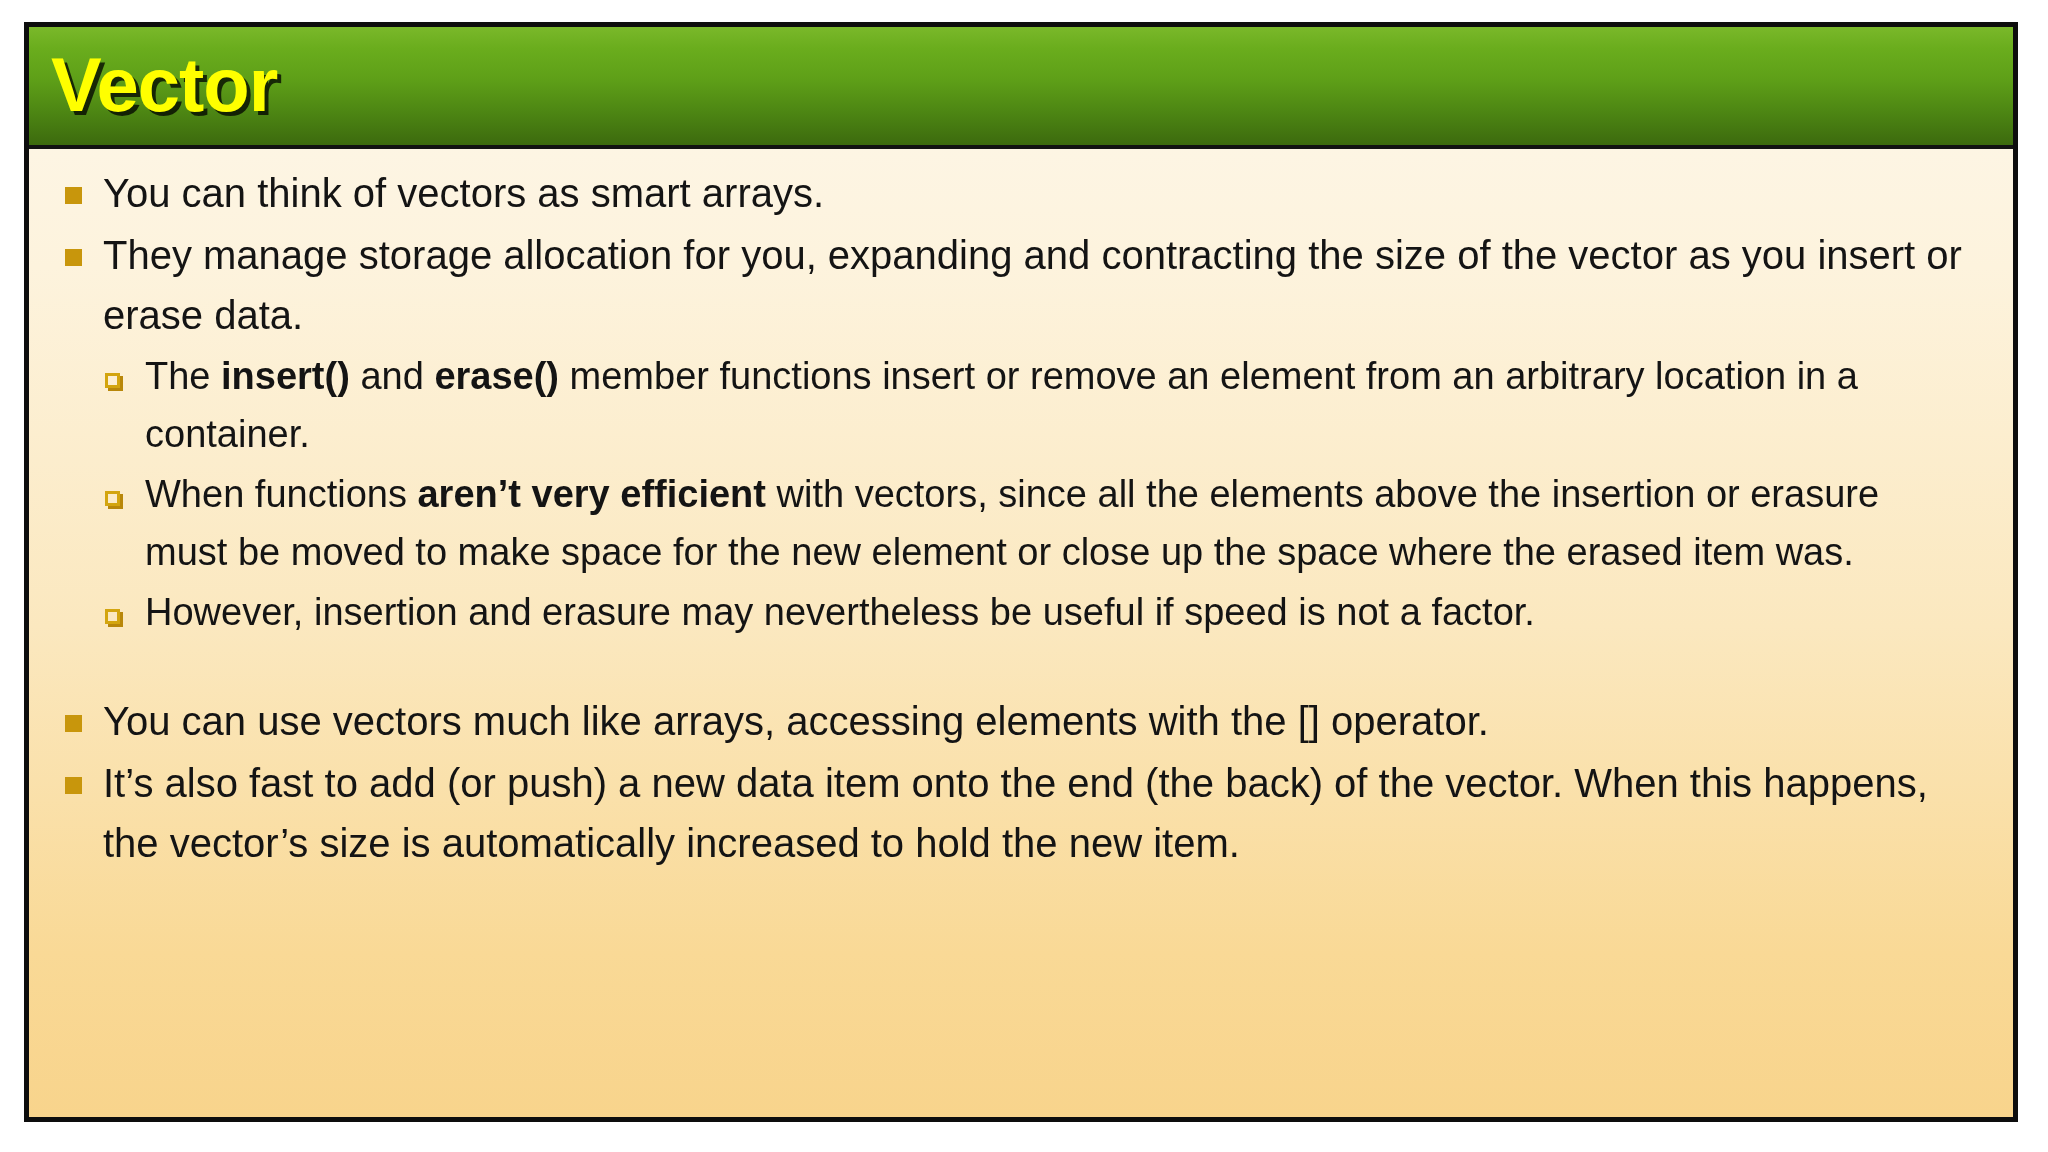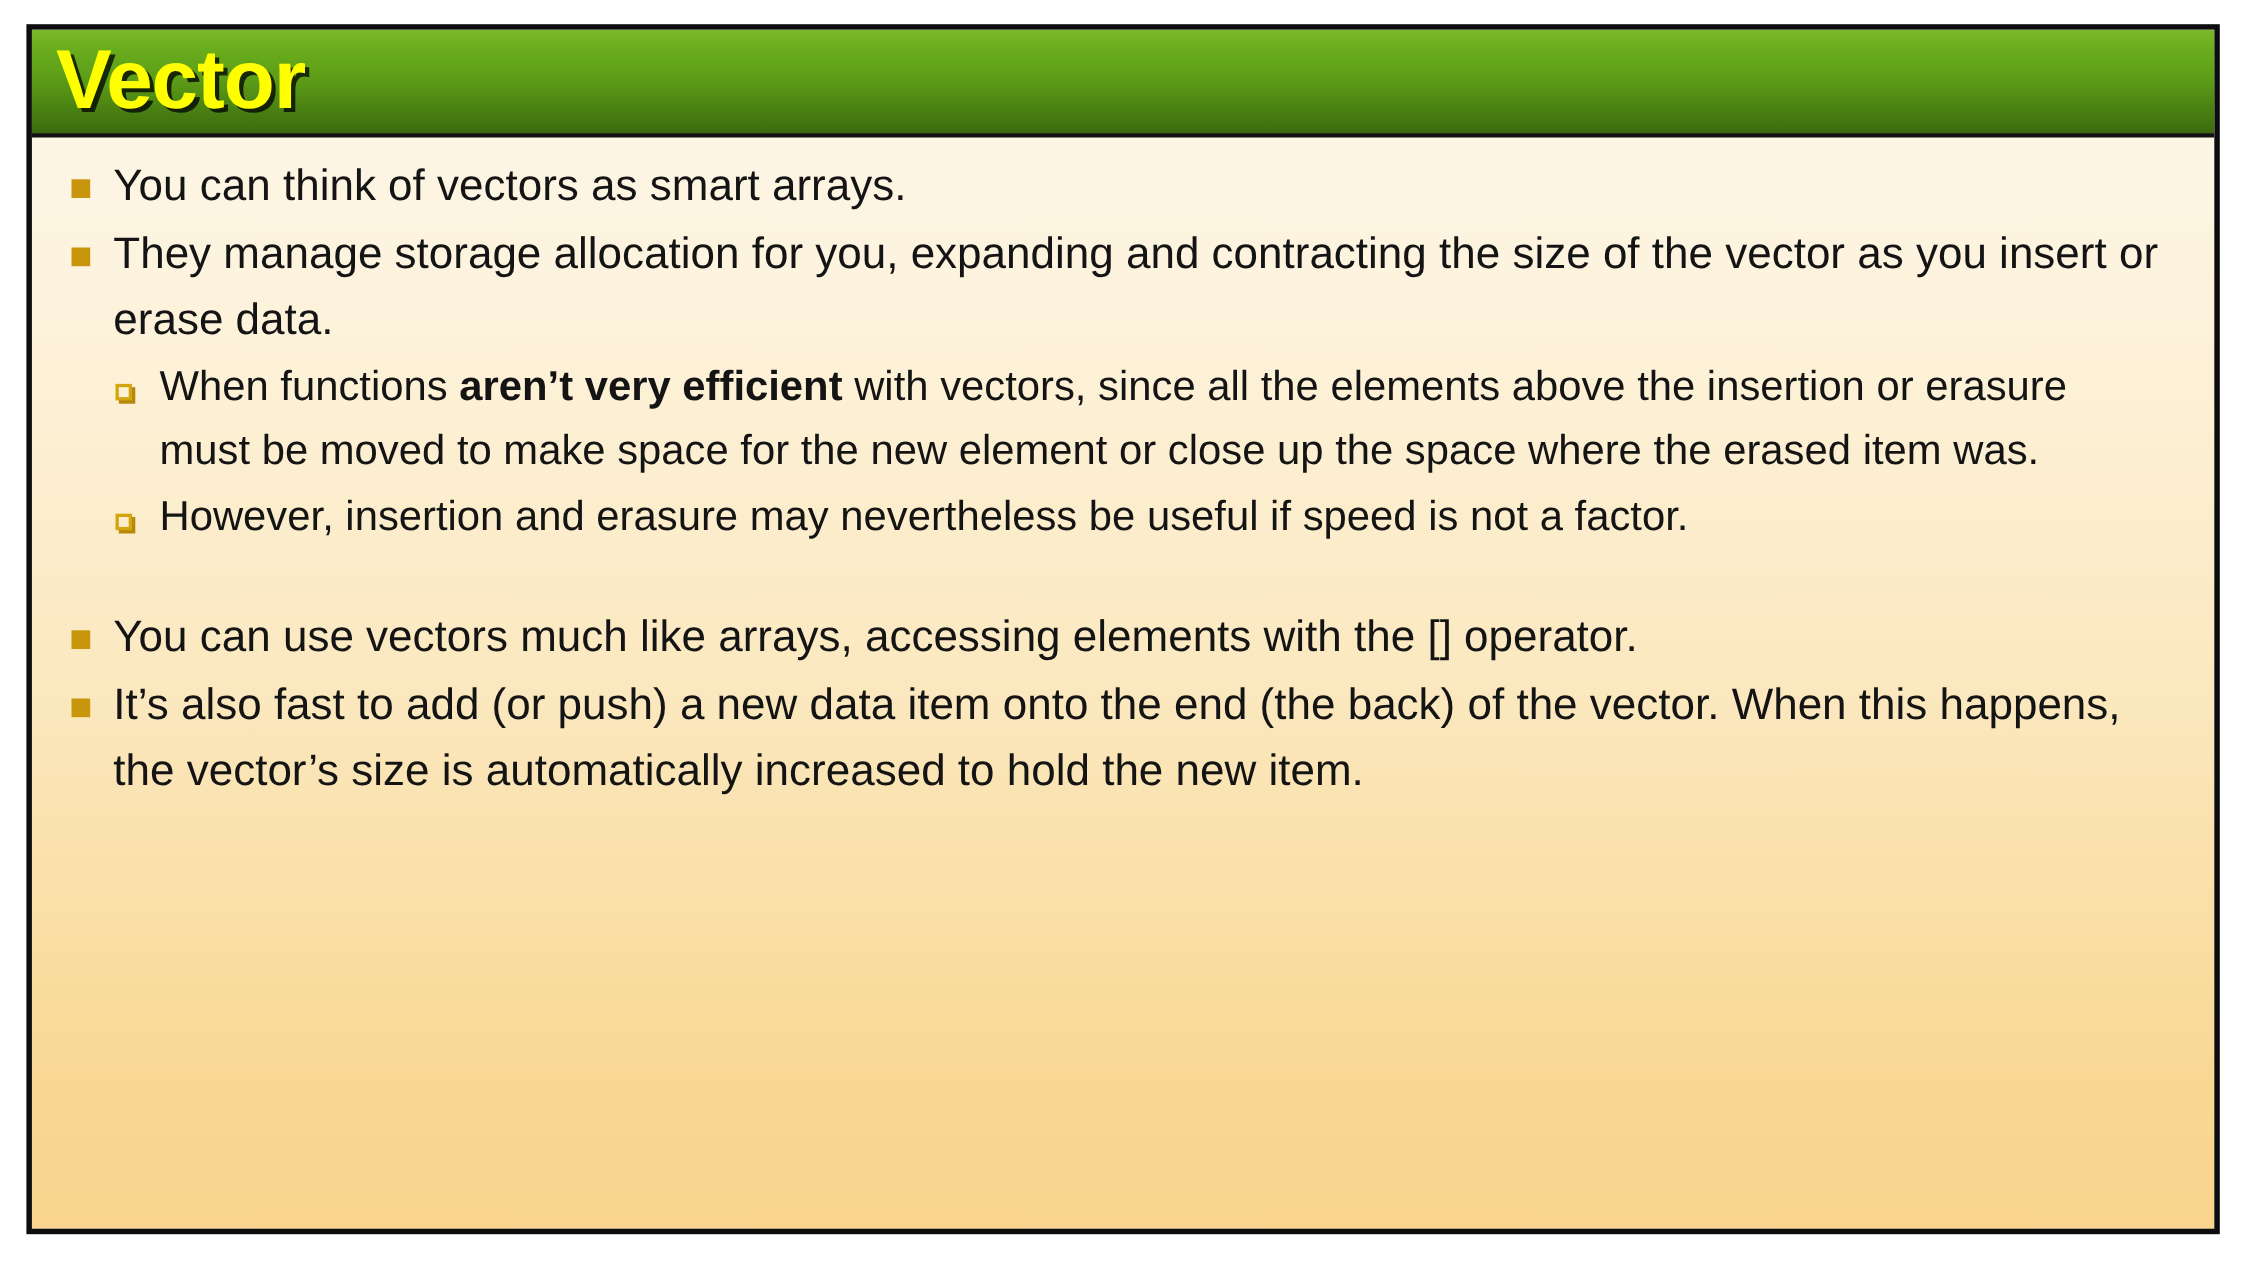--- a/index.html
+++ b/index.html
@@ -23,21 +23,21 @@
     height: 1100px;
     box-sizing: border-box;
     border: 5px solid #0d0d0d;
     background: linear-gradient(to bottom, #fdf7ea 0%, #fdf3dd 22%, #fbe8bf 55%, #f9d996 85%, #f8d48c 100%);
     overflow: hidden;
   }
 
   
   .title-bar {
     position: relative;
-    height: 98px;
+    height: 122px;
     background: linear-gradient(to bottom,
         #7ab82a 0%,
         #6aad1d 18%,
         #5e9f18 45%,
         #4d8613 72%,
         #3c6a0e 100%);
     border-bottom: 4px solid #121212;
     box-sizing: border-box;
     overflow: hidden;
   }
@@ -148,20 +148,26 @@
       <div class="bullet-row lvl1">
         <div class="marker">
           <span class="sq-solid"></span>
         </div>
         <div class="txt"><span>They manage storage allocation for you, expanding and contracting the size of the vector as you insert or erase data.</span></div>
       </div>
       <div class="bullet-row lvl2">
         <div class="marker">
           <span class="sq-hollow"></span>
         </div>
+        <div class="txt"><span>The </span><b>insert()</b><span> and </span><b>erase()</b><span> member functions insert or remove an element from an arbitrary location in a container.</span></div>
+      </div>
+      <div class="bullet-row lvl2">
+        <div class="marker">
+          <span class="sq-hollow"></span>
+        </div>
         <div class="txt"><span>When functions </span><b>aren’t very efficient</b><span> with vectors, since all the elements above the insertion or erasure must be moved to make space for the new element or close up the space where the erased item was.</span></div>
       </div>
       <div class="bullet-row lvl2">
         <div class="marker">
           <span class="sq-hollow"></span>
         </div>
         <div class="txt"><span>However, insertion and erasure may nevertheless be useful if speed is not a factor.</span></div>
       </div>
       <div class="gap"></div>
       <div class="bullet-row lvl1">

